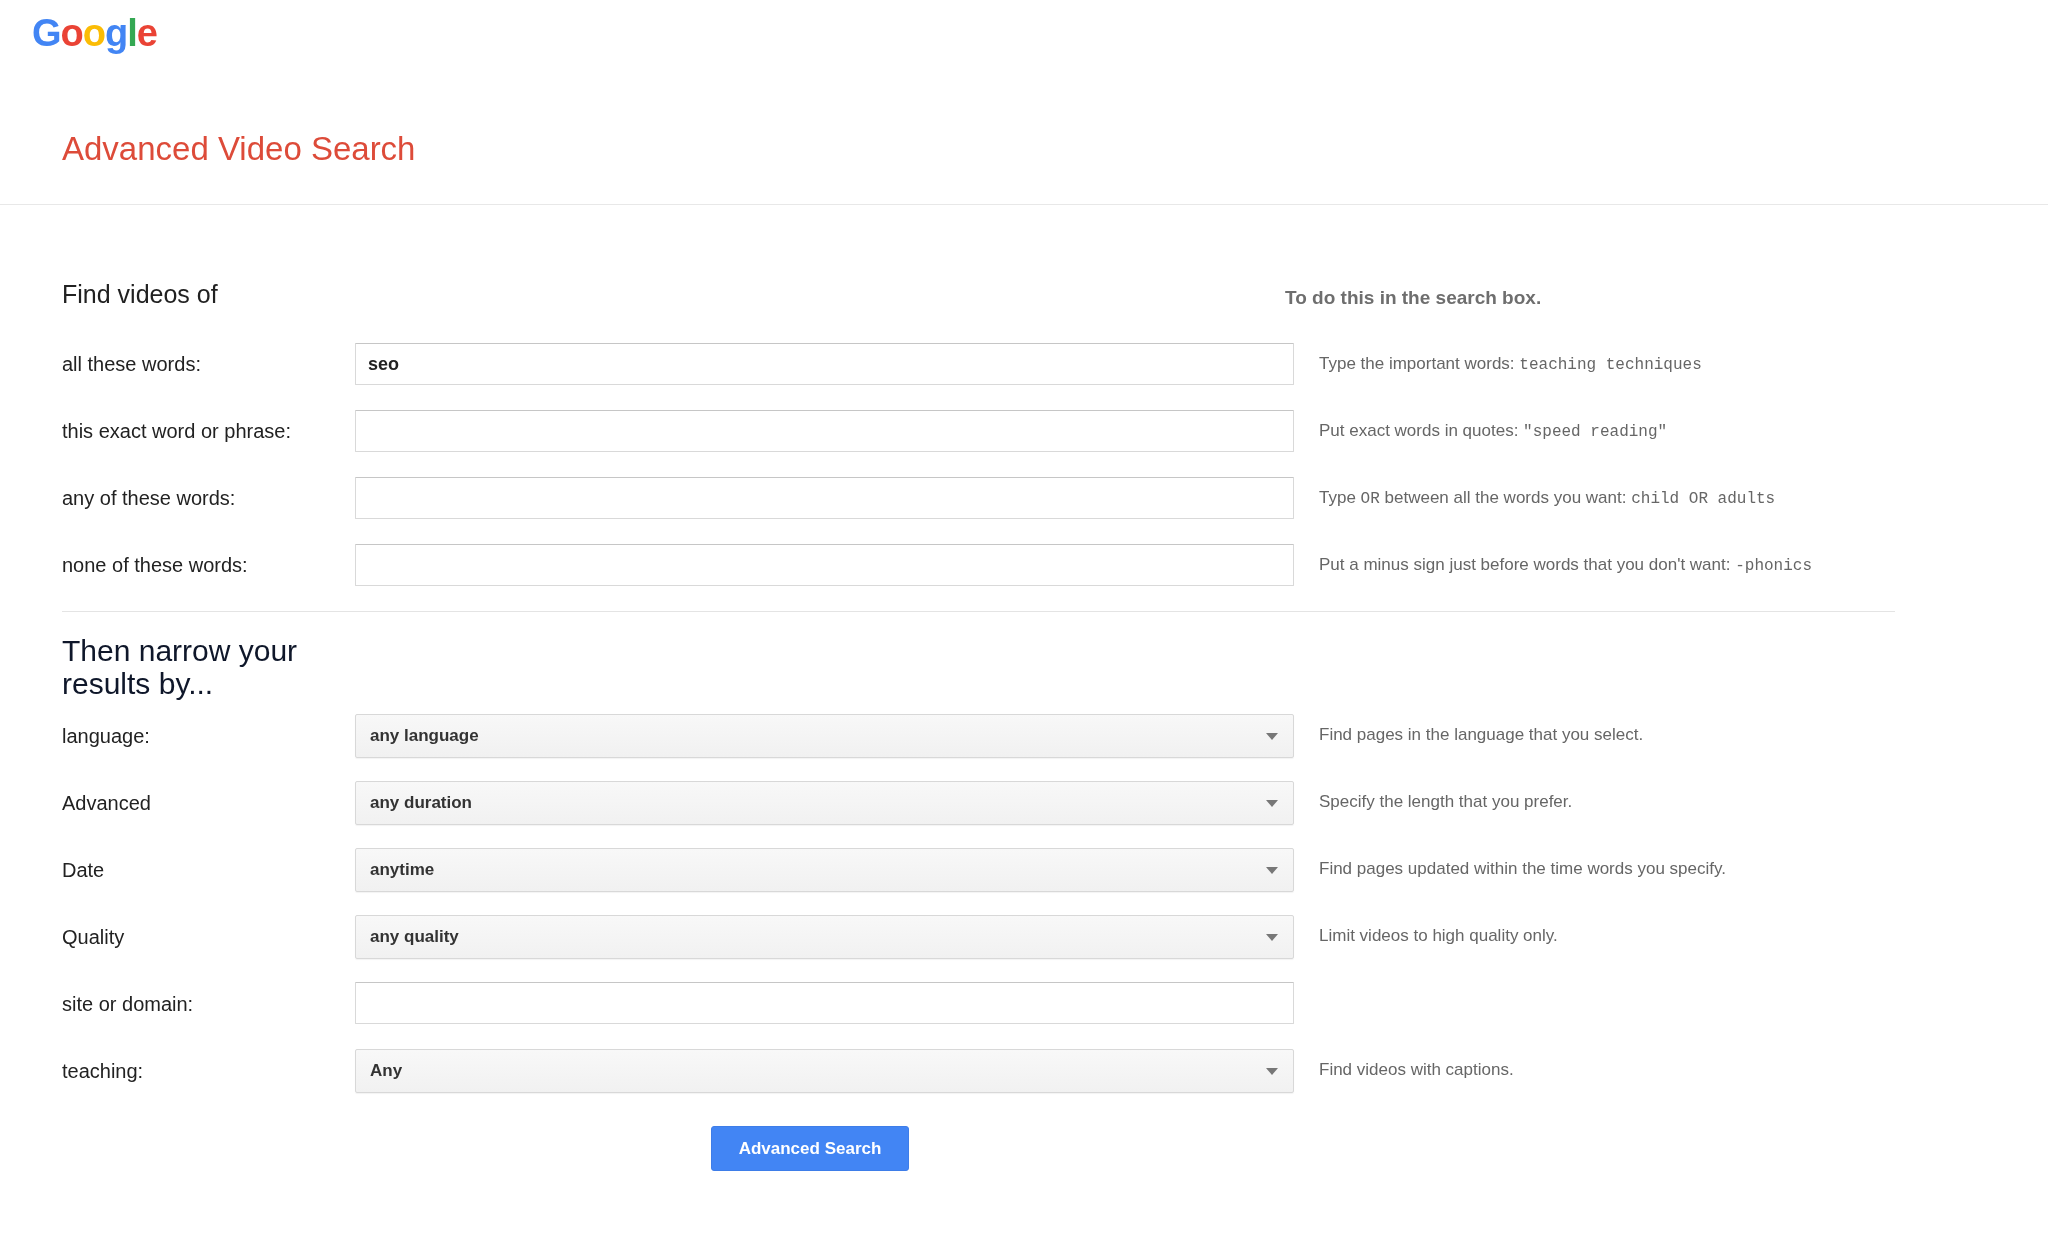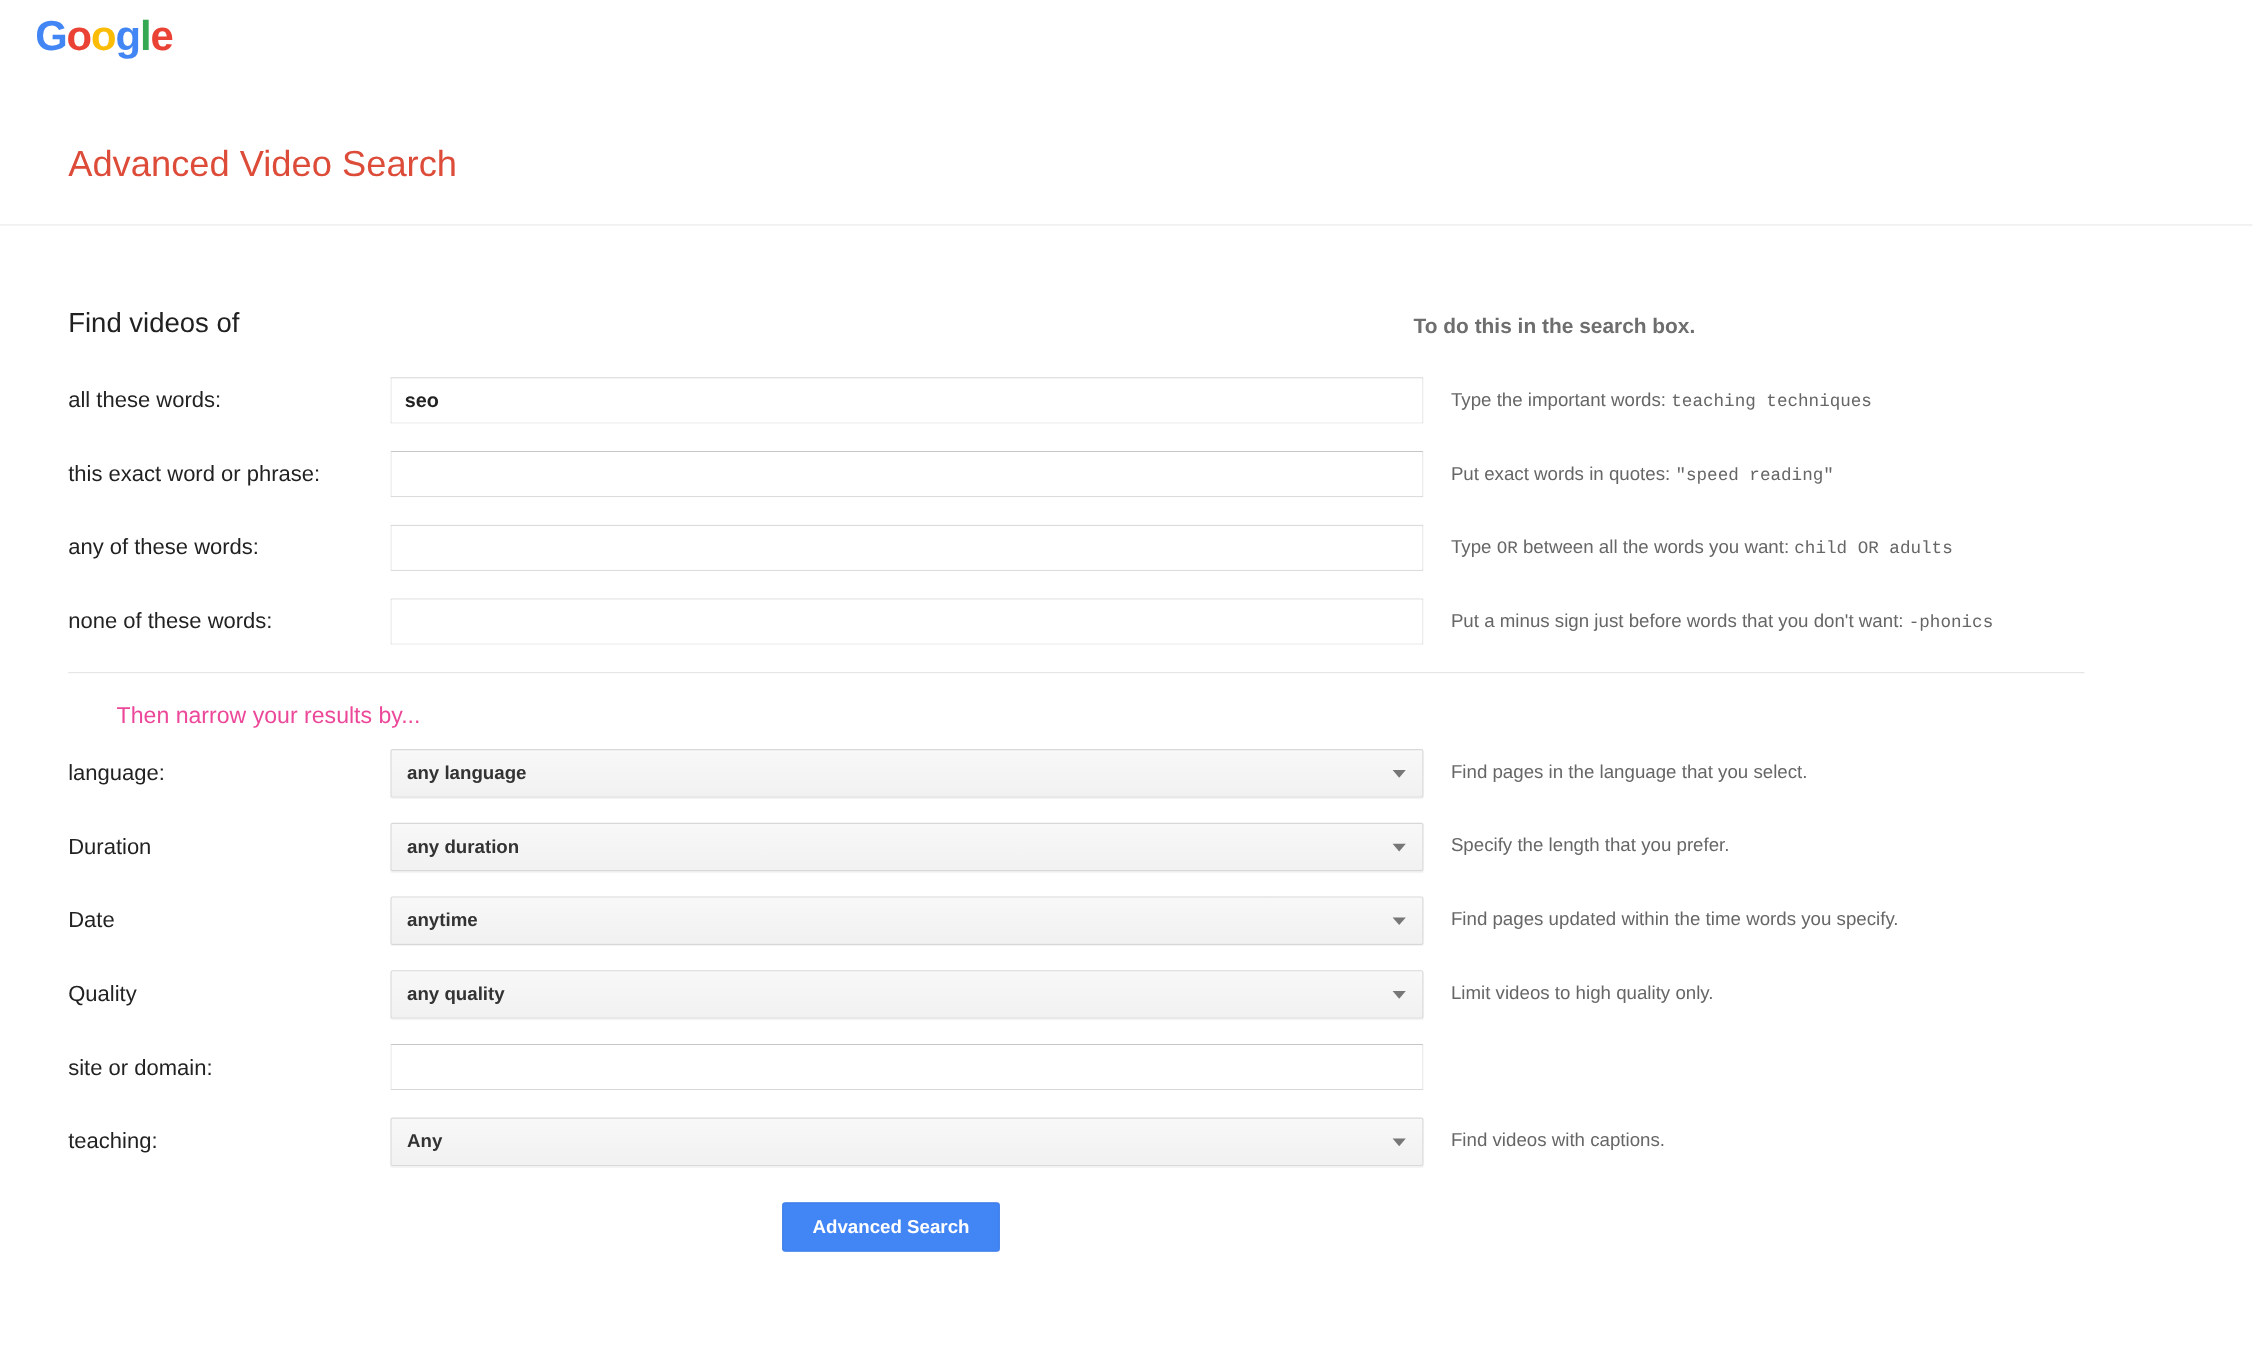--- a/index.html
+++ b/index.html
@@ -39,21 +39,21 @@
   .select-value { font-size: 17px; font-weight: bold; color: #333; }
   .select-arrow {
     position: absolute; right: 15px; top: 18px; width: 0; height: 0;
     border-left: 6px solid transparent; border-right: 6px solid transparent;
     border-top: 7px solid #777;
   }
   .hint { margin-left: 25px; max-width: 670px; padding-top: 9px; font-size: 17px; line-height: 1.4; color: #666; }
   .hint .mono { font-family: "Liberation Mono", monospace; font-size: 16px; }
 
   .mid-divider { margin-top: 24px; width: 1833px; height: 1px; background: #e4e4e4; }
-  .section2-heading { margin-top: 22px; width: 300px; font-size: 21px; line-height: 33px; font-weight: 400; color: #ec4899; margin-left: 44px; }
+  .section2-heading { margin-top: 22px; width: 300px; font-size: 30px; line-height: 33px; font-weight: 400; color: #0f172a; }
   .rows-2 { margin-top: 14px; }
   .rows-2 .row { margin-bottom: 23px; min-height: 44px; }
 
   .button-row { display: flex; margin-top: 33px; }
   .button-row .spacer { flex: none; width: 293px; }
   .button-row .button-zone { flex: none; width: 910px; display: flex; justify-content: center; }
   .advanced-search-btn {
     height: 45px; padding: 0 27px; border: 1px solid #3e7de8; border-radius: 3px;
     background: #4285f4; color: #fff; font-family: "Liberation Sans", sans-serif;
     font-size: 17px; font-weight: bold; cursor: pointer;
@@ -109,21 +109,21 @@
           <div class="row-label">language:</div>
           <div class="control">
             <div class="select" role="listbox">
               <span class="select-value">any language</span>
               <span class="select-arrow"></span>
             </div>
           </div>
           <div class="hint"><span>Find pages in the language that you select.</span></div>
         </div>
         <div class="row">
-          <div class="row-label">Duration</div>
+          <div class="row-label">Advanced</div>
           <div class="control">
             <div class="select" role="listbox">
               <span class="select-value">any duration</span>
               <span class="select-arrow"></span>
             </div>
           </div>
           <div class="hint"><span>Specify the length that you prefer.</span></div>
         </div>
         <div class="row">
           <div class="row-label">Date</div>

